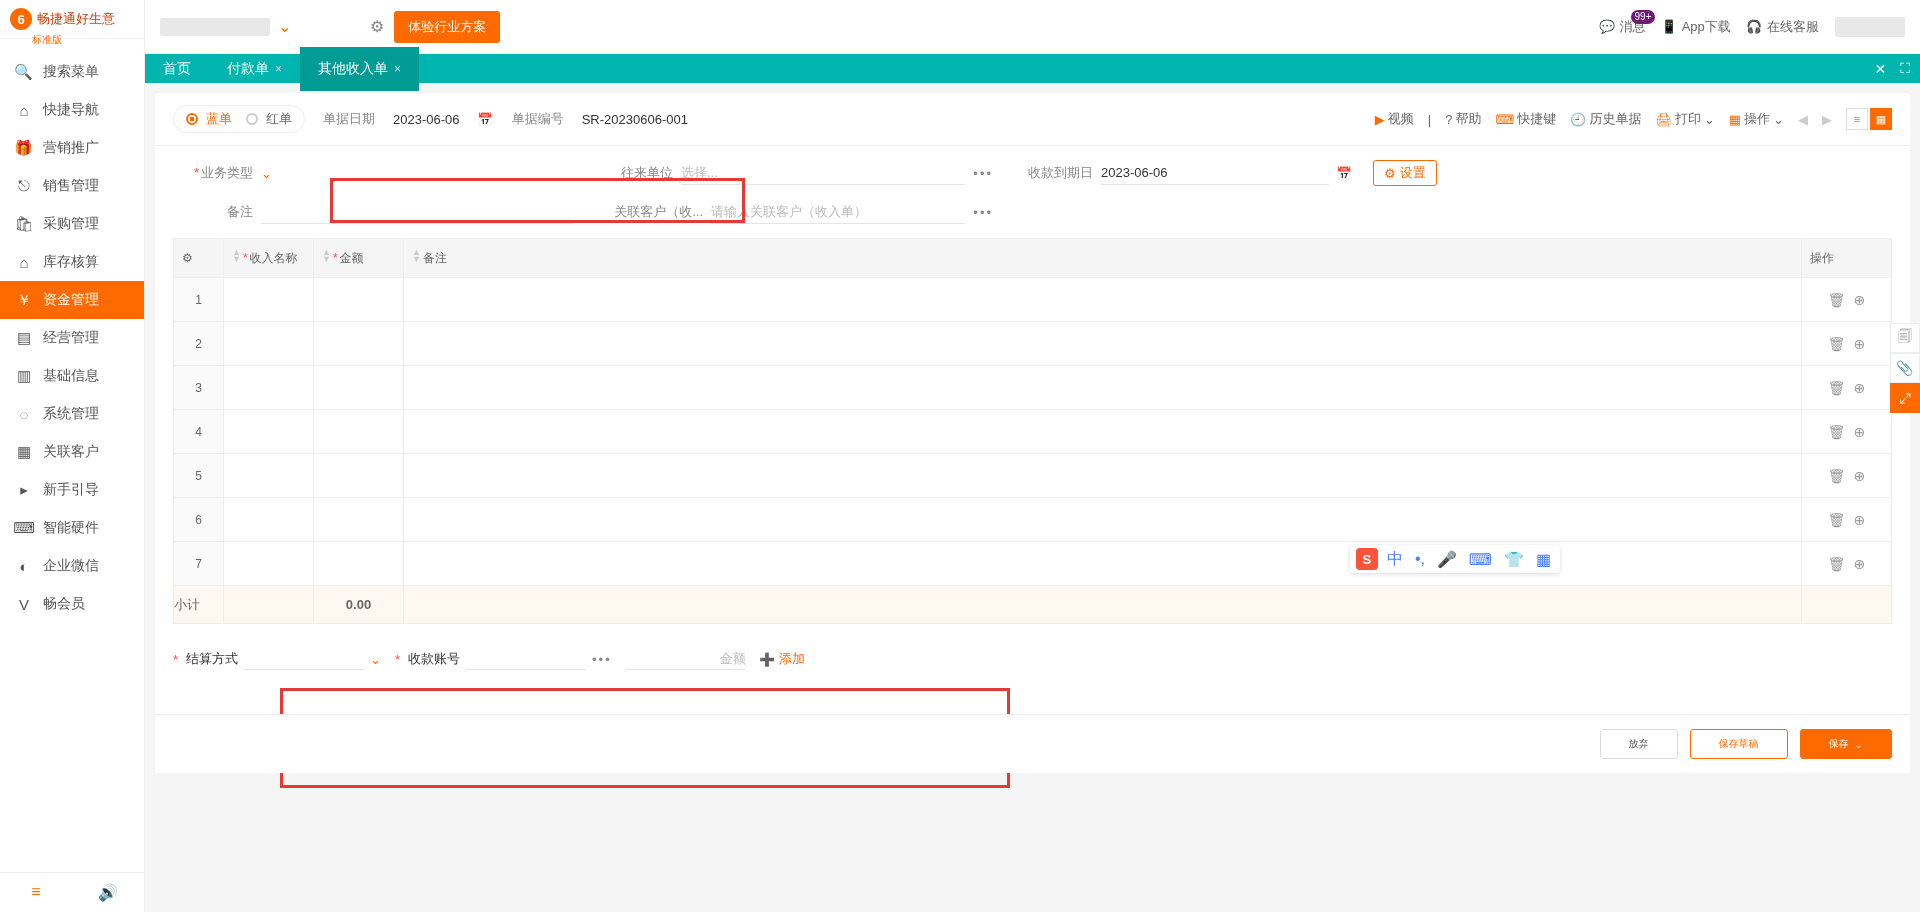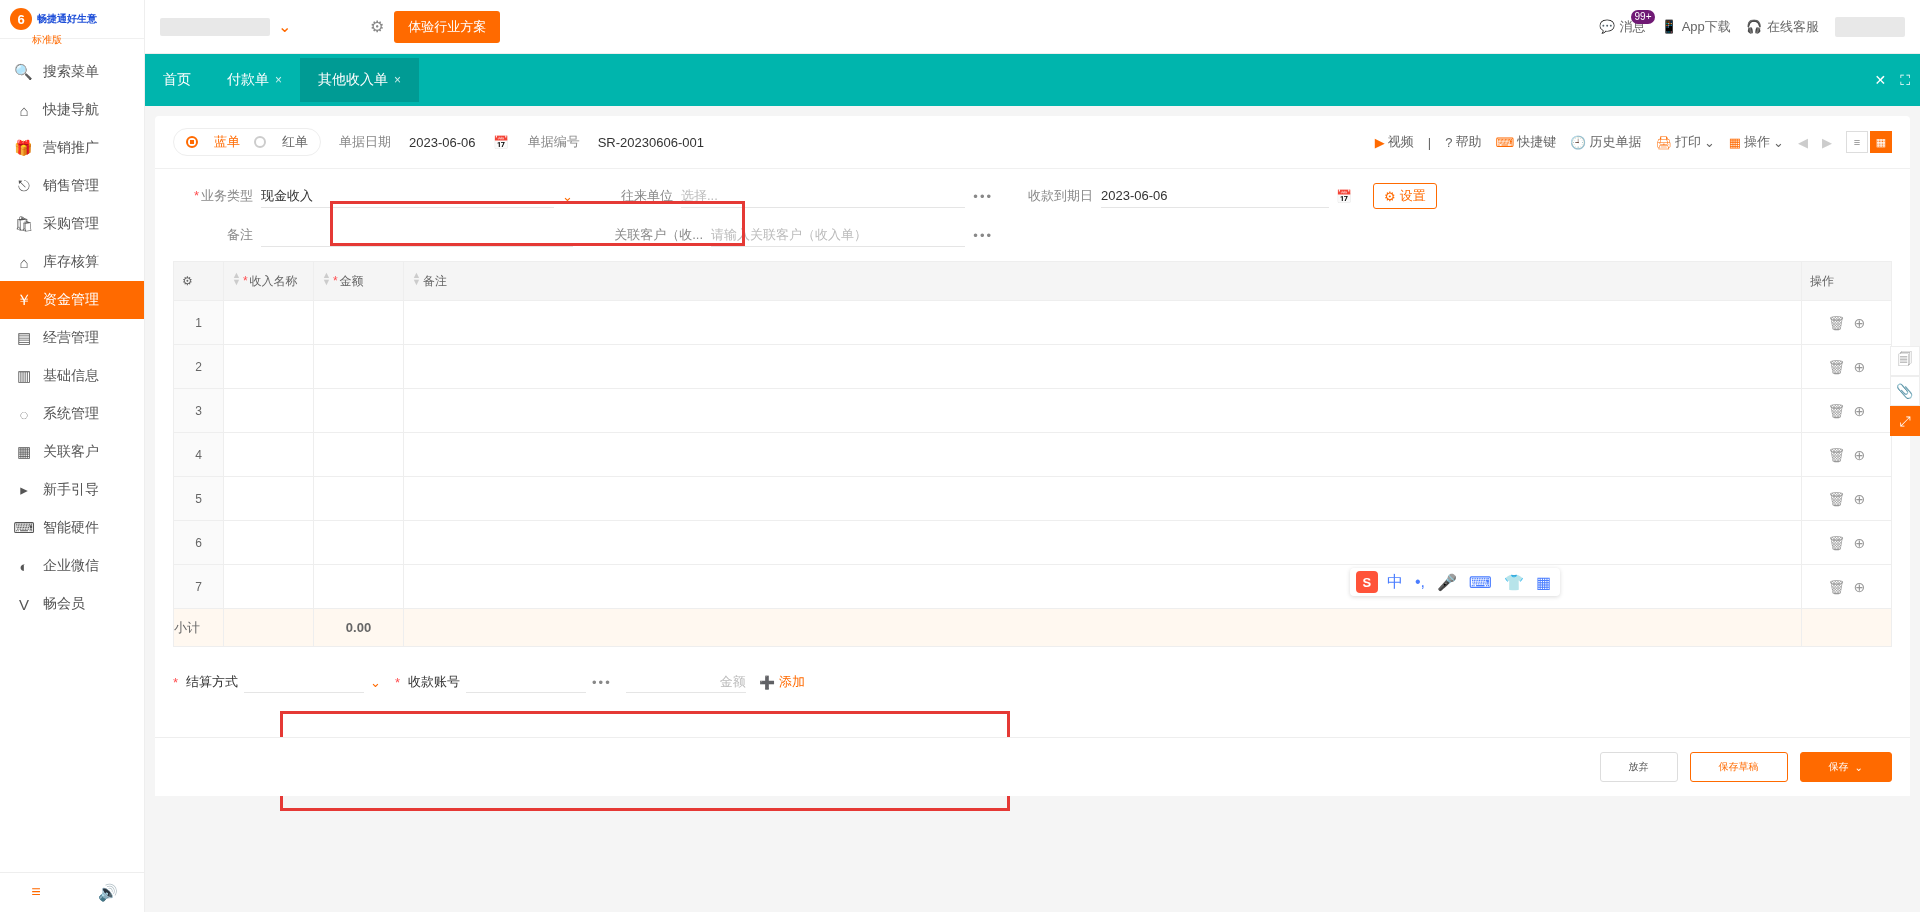--- a/index.html
+++ b/index.html
@@ -1,49 +1,49 @@
 <!DOCTYPE html>
 <html><head>
 <meta charset="utf-8">
 <style>
 *{box-sizing:border-box;margin:0;padding:0;font-family:"Microsoft YaHei",Arial,sans-serif}
 body{background:#f5f5f5;font-size:13px;color:#333;overflow:hidden}
 .app{display:flex;height:912px;width:1920px}
 .sidebar{width:145px;background:#fff;border-right:1px solid #eee;display:flex;flex-direction:column}
 .logo-area{padding:8px 10px;display:flex;align-items:center;gap:5px;border-bottom:1px solid #f0f0f0}
 .logo-icon{width:22px;height:22px;background:#ff6a00;border-radius:50%;display:flex;align-items:center;justify-content:center;color:#fff;font-weight:bold}
-.logo-text{font-size:10px;color:#1d4ed8;font-weight:bold}
+.logo-text{font-size:13px;color:#c2410c;font-weight:normal}
 .logo-sub{font-size:10px;color:#ff6a00;padding-left:32px;margin-top:-6px;margin-bottom:6px}
 .nav{flex:1;overflow-y:auto}
 .nav-item{display:flex;align-items:center;gap:10px;padding:10px 15px;color:#555;cursor:pointer;font-size:14px}
 .nav-item.active{background:#ff6a00;color:#fff}
 .nav-icon{width:18px;height:18px;display:flex;align-items:center;justify-content:center;font-size:15px}
 .sidebar-footer{display:flex;border-top:1px solid #eee}
 .sidebar-footer div{flex:1;text-align:center;padding:10px 0;color:#ff6a00;font-size:16px}
 .main{flex:1;display:flex;flex-direction:column;min-width:0}
 .topbar{height:54px;background:#fff;display:flex;align-items:center;padding:0 15px;border-bottom:1px solid #eee;gap:10px}
 .org-selector{display:flex;align-items:center;gap:8px;color:#999;min-width:200px}
 .org-blur{background:#e8e8e8;width:110px;height:18px;border-radius:2px}
 .chevron{color:#ff6a00;font-size:16px}
 .gear{color:#888;font-size:16px}
 .btn-primary{background:#ff6a00;color:#fff;border:none;padding:7px 14px;border-radius:3px;cursor:pointer;font-size:13px}
 .topbar-right{margin-left:auto;display:flex;align-items:center;gap:16px;color:#666;font-size:13px}
 .tb-item{display:flex;align-items:center;gap:4px;cursor:pointer;position:relative}
 .badge{position:absolute;top:-8px;right:-10px;background:#701a75;color:#fff;border-radius:8px;padding:0 4px;font-size:10px;line-height:14px}
 .avatar-blur{background:#e8e8e8;width:70px;height:20px;border-radius:2px}
-.tabs-bar{height:52px;background:#00b5ad;display:flex;align-items:center;color:#fff;font-size:14px}
+.tabs-bar{height:29px;background:#00b5ad;display:flex;align-items:center;color:#fff;font-size:14px}
 .tab{padding:0 18px;height:44px;display:flex;align-items:center;gap:6px;cursor:pointer}
 .tab.active{background:#009b94}
 .tab-close{font-size:12px;opacity:.8}
 .tabs-right{margin-left:auto;display:flex;align-items:center;gap:14px;padding-right:10px;color:#fff}
 .content{flex:1;padding:10px;overflow:auto;position:relative}
 .panel{background:#fff;border-radius:4px;min-height:680px;position:relative}
 .panel-header{display:flex;align-items:center;padding:12px 18px;border-bottom:1px solid #f0f0f0;gap:18px;font-size:13px;color:#666;flex-wrap:wrap}
 .radio-group{display:flex;gap:14px;align-items:center;background:#fff;border:1px solid #eee;border-radius:14px;padding:4px 12px}
-.radio{display:flex;align-items:center;gap:16px}
+.radio{display:flex;align-items:center;gap:8px}
 .radio-dot{width:12px;height:12px;border-radius:50%;border:2px solid #ccc}
 .radio.on .radio-dot{border-color:#ff6a00;background:radial-gradient(#ff6a00 40%,#fff 45%)}
 .radio.on{color:#ff6a00}
 .hdr-label{color:#888}
 .hdr-val{color:#333}
 .cal-icon{color:#ff6a00}
 .hdr-right{margin-left:auto;display:flex;align-items:center;gap:14px;color:#666}
 .hdr-btn{display:flex;align-items:center;gap:3px;cursor:pointer}
 .hdr-ico{color:#ff6a00}
 .ops-btn{border:1px solid #ff6a00;color:#ff6a00;border-radius:3px;padding:3px 10px;display:flex;align-items:center;gap:4px;cursor:pointer}
@@ -267,21 +267,20 @@
             <div class="view-toggles">
               <div class="vt">≡</div>
               <div class="vt on">▦</div>
             </div>
           </div>
         </div>
 
         <div class="form-row">
           <div class="form-group">
             <span class="fg-label"><span class="req">*</span><span>业务类型</span></span>
-            <input class="fg-input" value="现金收入" style="">
             <span class="dd-arrow">⌄</span>
           </div>
           <div class="form-group">
             <span class="fg-label">往来单位</span>
             <input class="fg-input" placeholder="选择..." style="">
             <span class="more-dots">•••</span>
           </div>
           <div class="form-group" style="min-width:340px">
             <span class="fg-label">收款到期日</span>
             <input class="fg-input" value="2023-06-06" style="">

